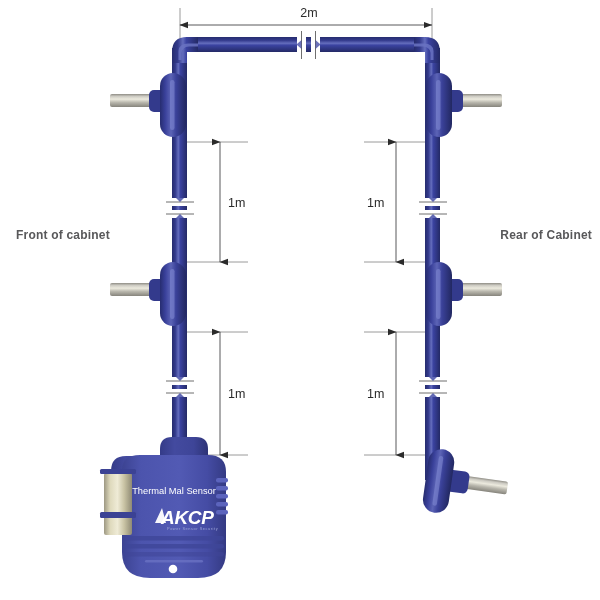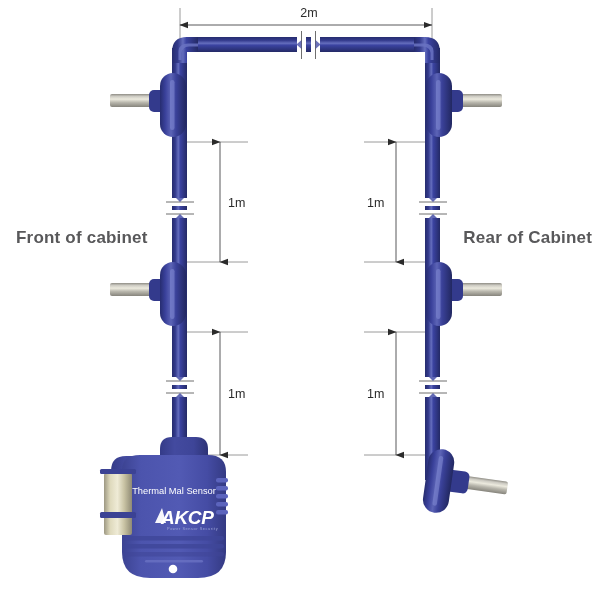--- a/index.html
+++ b/index.html
@@ -23,21 +23,21 @@
   svg#scene {
     position: absolute;
     left: 0; top: 0;
     width: 600px;
     height: 600px;
     display: block;
   }
   .side-label {
     position: absolute;
     font-family: "Liberation Sans", sans-serif;
-    font-size: 17px;
+    font-size: 12px;
     font-weight: bold;
     color: #58585a;
     letter-spacing: 0.2px;
     white-space: nowrap;
     padding-left: 8px;
   }
   #label-front { left: 8px; top: 228px; }
   #label-rear  { right: 8px; top: 228px; text-align: left; }
   .dim-text {
     font-family: "Liberation Sans", sans-serif;

